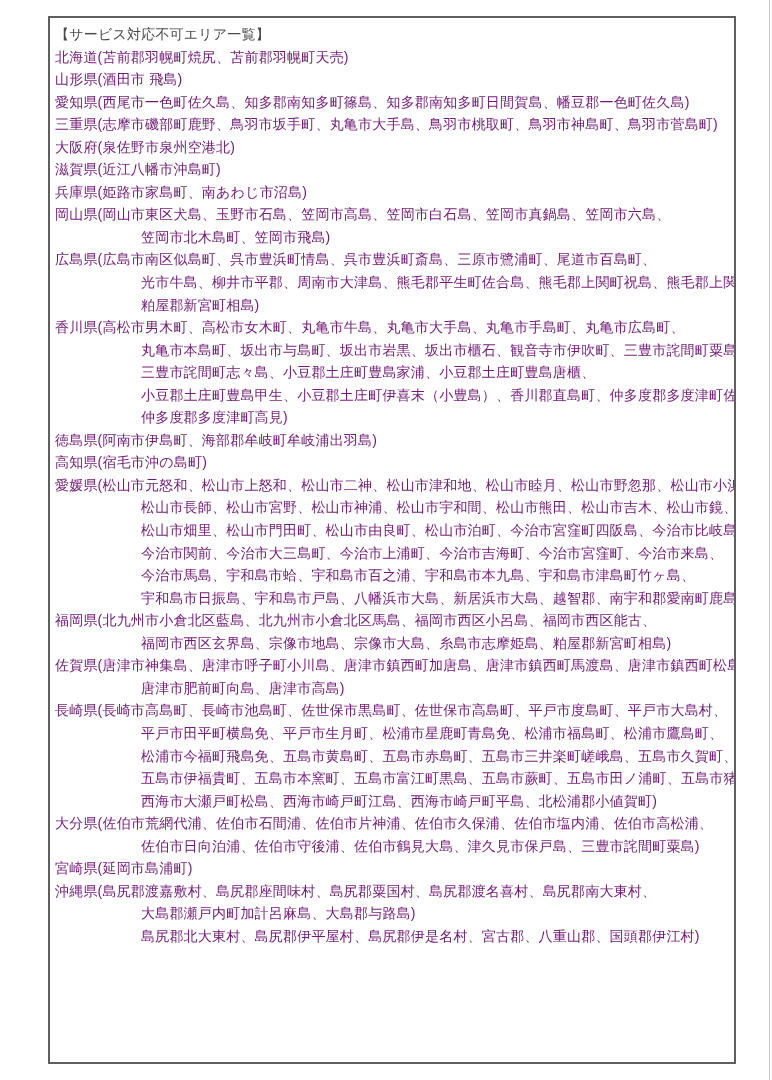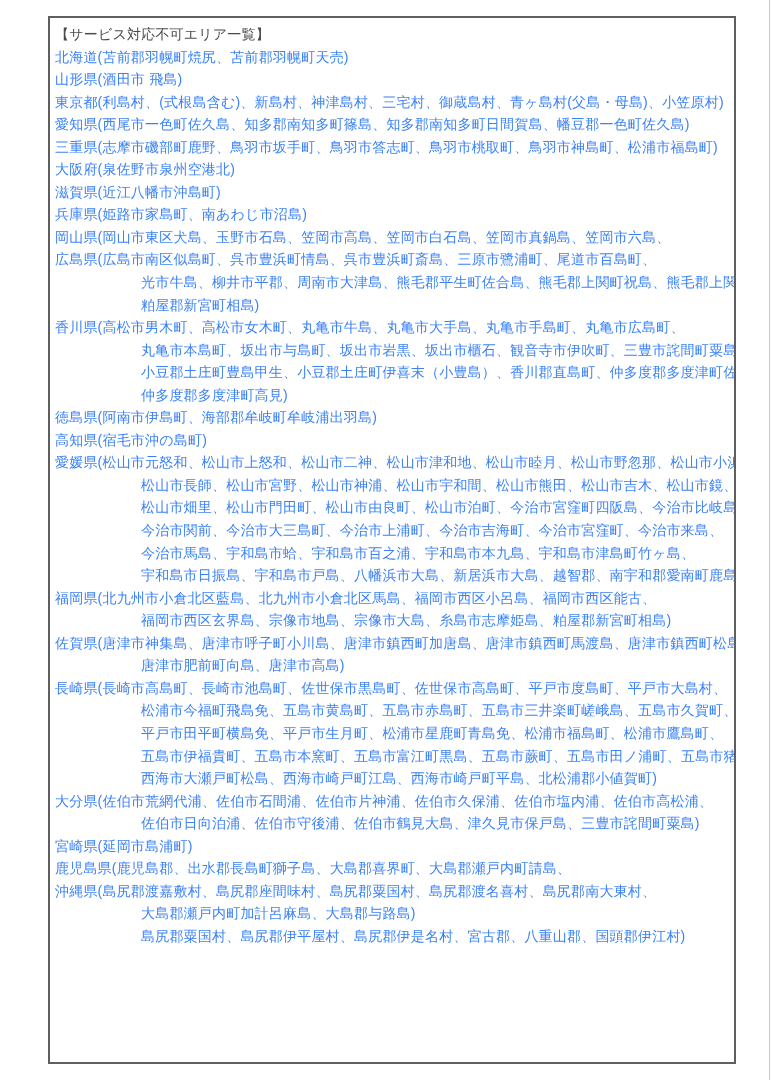--- a/index.html
+++ b/index.html
@@ -26,21 +26,21 @@
     border: 2px solid #5f5f5f;
     box-sizing: border-box;
     padding: 5px 2px 6px 5px;
     overflow: hidden;
     background: #ffffff;
   }
   .line {
     font-size: 14px;
     line-height: 22.55px;
     height: 22.55px;
-    color: #3b82f6;
+    color: #701a75;
     white-space: nowrap;
     letter-spacing: 0.2px;
   }
   .line.title {
     color: #4a4a4a;
   }
   .line.indent {
     padding-left: 86px;
   }
   .edge-line {
@@ -54,54 +54,54 @@
 </style>
 </head>
 <body>
 
 <div class="page">
   <div class="area-box">
     <div class="line title">【サービス対応不可エリア一覧】</div>
     <div>
         <div class="line">北海道(苫前郡羽幌町焼尻、苫前郡羽幌町天売)</div>
         <div class="line">山形県(酒田市 飛島)</div>
-        <div class="line">東京都(利島村、(式根島含む)、新島村、神津島村、三宅村、御蔵島村、青ヶ島村(父島・母島)、小笠原村)</div>
         <div class="line">愛知県(西尾市一色町佐久島、知多郡南知多町篠島、知多郡南知多町日間賀島、幡豆郡一色町佐久島)</div>
-        <div class="line">三重県(志摩市磯部町鹿野、鳥羽市坂手町、鳥羽市答志町、鳥羽市桃取町、鳥羽市神島町、松浦市福島町)</div>
+        <div class="line">三重県(志摩市磯部町鹿野、鳥羽市坂手町、丸亀市大手島、鳥羽市桃取町、鳥羽市神島町、鳥羽市菅島町)</div>
         <div class="line">大阪府(泉佐野市泉州空港北)</div>
         <div class="line">滋賀県(近江八幡市沖島町)</div>
         <div class="line">兵庫県(姫路市家島町、南あわじ市沼島)</div>
         <div class="line">岡山県(岡山市東区犬島、玉野市石島、笠岡市高島、笠岡市白石島、笠岡市真鍋島、笠岡市六島、</div>
+        <div class="line indent">笠岡市北木島町、笠岡市飛島)</div>
         <div class="line">広島県(広島市南区似島町、呉市豊浜町情島、呉市豊浜町斎島、三原市鷺浦町、尾道市百島町、</div>
         <div class="line indent">光市牛島、柳井市平郡、周南市大津島、熊毛郡平生町佐合島、熊毛郡上関町祝島、熊毛郡上関町八島</div>
         <div class="line indent">粕屋郡新宮町相島)</div>
         <div class="line">香川県(高松市男木町、高松市女木町、丸亀市牛島、丸亀市大手島、丸亀市手島町、丸亀市広島町、</div>
         <div class="line indent">丸亀市本島町、坂出市与島町、坂出市岩黒、坂出市櫃石、観音寺市伊吹町、三豊市詫間町粟島、</div>
+        <div class="line indent">三豊市詫間町志々島、小豆郡土庄町豊島家浦、小豆郡土庄町豊島唐櫃、</div>
         <div class="line indent">小豆郡土庄町豊島甲生、小豆郡土庄町伊喜末（小豊島）、香川郡直島町、仲多度郡多度津町佐柳、</div>
         <div class="line indent">仲多度郡多度津町高見)</div>
         <div class="line">徳島県(阿南市伊島町、海部郡牟岐町牟岐浦出羽島)</div>
         <div class="line">高知県(宿毛市沖の島町)</div>
         <div class="line">愛媛県(松山市元怒和、松山市上怒和、松山市二神、松山市津和地、松山市睦月、松山市野忽那、松山市小浜</div>
         <div class="line indent">松山市長師、松山市宮野、松山市神浦、松山市宇和間、松山市熊田、松山市吉木、松山市鏡、</div>
         <div class="line indent">松山市畑里、松山市門田町、松山市由良町、松山市泊町、今治市宮窪町四阪島、今治市比岐島、</div>
         <div class="line indent">今治市関前、今治市大三島町、今治市上浦町、今治市吉海町、今治市宮窪町、今治市来島、</div>
         <div class="line indent">今治市馬島、宇和島市蛤、宇和島市百之浦、宇和島市本九島、宇和島市津島町竹ヶ島、</div>
         <div class="line indent">宇和島市日振島、宇和島市戸島、八幡浜市大島、新居浜市大島、越智郡、南宇和郡愛南町鹿島)</div>
         <div class="line">福岡県(北九州市小倉北区藍島、北九州市小倉北区馬島、福岡市西区小呂島、福岡市西区能古、</div>
         <div class="line indent">福岡市西区玄界島、宗像市地島、宗像市大島、糸島市志摩姫島、粕屋郡新宮町相島)</div>
         <div class="line">佐賀県(唐津市神集島、唐津市呼子町小川島、唐津市鎮西町加唐島、唐津市鎮西町馬渡島、唐津市鎮西町松島</div>
         <div class="line indent">唐津市肥前町向島、唐津市高島)</div>
         <div class="line">長崎県(長崎市高島町、長崎市池島町、佐世保市黒島町、佐世保市高島町、平戸市度島町、平戸市大島村、</div>
+        <div class="line indent">平戸市田平町横島免、平戸市生月町、松浦市星鹿町青島免、松浦市福島町、松浦市鷹島町、</div>
         <div class="line indent">松浦市今福町飛島免、五島市黄島町、五島市赤島町、五島市三井楽町嵯峨島、五島市久賀町、</div>
-        <div class="line indent">平戸市田平町横島免、平戸市生月町、松浦市星鹿町青島免、松浦市福島町、松浦市鷹島町、</div>
         <div class="line indent">五島市伊福貴町、五島市本窯町、五島市富江町黒島、五島市蕨町、五島市田ノ浦町、五島市猪之木町</div>
         <div class="line indent">西海市大瀬戸町松島、西海市崎戸町江島、西海市崎戸町平島、北松浦郡小値賀町)</div>
         <div class="line">大分県(佐伯市荒網代浦、佐伯市石間浦、佐伯市片神浦、佐伯市久保浦、佐伯市塩内浦、佐伯市高松浦、</div>
         <div class="line indent">佐伯市日向泊浦、佐伯市守後浦、佐伯市鶴見大島、津久見市保戸島、三豊市詫間町粟島)</div>
         <div class="line">宮崎県(延岡市島浦町)</div>
-        <div class="line">鹿児島県(鹿児島郡、出水郡長島町獅子島、大島郡喜界町、大島郡瀬戸内町請島、</div>
         <div class="line">沖縄県(島尻郡渡嘉敷村、島尻郡座間味村、島尻郡粟国村、島尻郡渡名喜村、島尻郡南大東村、</div>
         <div class="line indent">大島郡瀬戸内町加計呂麻島、大島郡与路島)</div>
-        <div class="line indent">島尻郡粟国村、島尻郡伊平屋村、島尻郡伊是名村、宮古郡、八重山郡、国頭郡伊江村)</div>
+        <div class="line indent">島尻郡北大東村、島尻郡伊平屋村、島尻郡伊是名村、宮古郡、八重山郡、国頭郡伊江村)</div>
       </div>
   </div>
   <div class="edge-line"></div>
 </div>
 
 </body></html>

